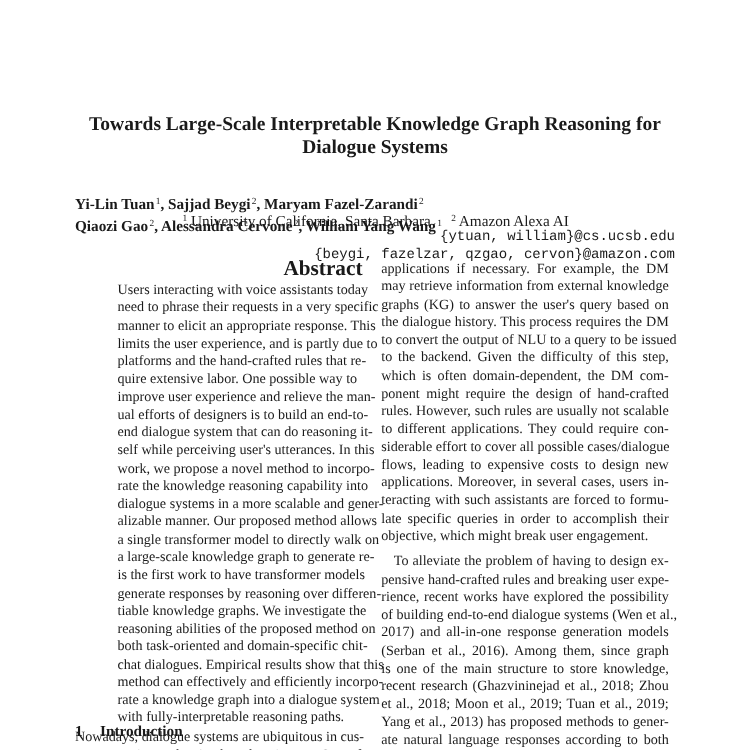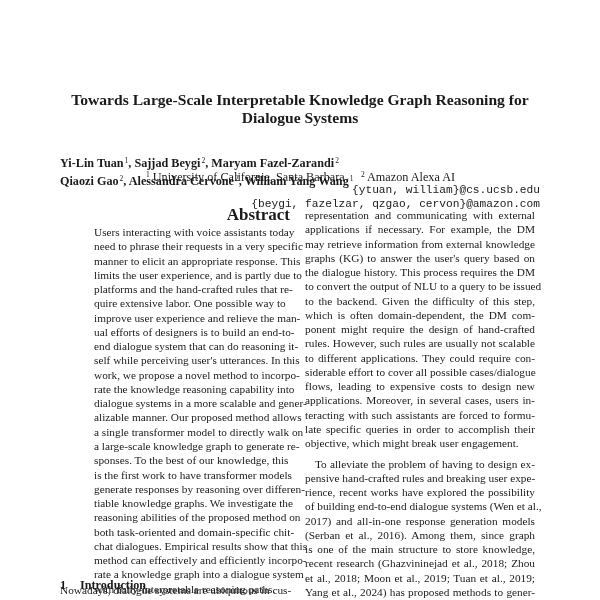--- a/index.html
+++ b/index.html
@@ -67,21 +67,20 @@
     <span class="ln">improve user experience and relieve the man-</span>
     <span class="ln">ual efforts of designers is to build an end-to-</span>
     <span class="ln">end dialogue system that can do reasoning it-</span>
     <span class="ln">self while perceiving user's utterances. In this</span>
     <span class="ln">work, we propose a novel method to incorpo-</span>
     <span class="ln">rate the knowledge reasoning capability into</span>
     <span class="ln">dialogue systems in a more scalable and gener-</span>
     <span class="ln">alizable manner. Our proposed method allows</span>
     <span class="ln">a single transformer model to directly walk on</span>
     <span class="ln">a large-scale knowledge graph to generate re-</span>
-    <span class="ln">sponses.  To the best of our knowledge, this</span>
     <span class="ln">is the first work to have transformer models</span>
     <span class="ln">generate responses by reasoning over differen-</span>
     <span class="ln">tiable knowledge graphs.  We investigate the</span>
     <span class="ln">reasoning abilities of the proposed method on</span>
     <span class="ln">both task-oriented and domain-specific chit-</span>
     <span class="ln">chat dialogues. Empirical results show that this</span>
     <span class="ln">method can effectively and efficiently incorpo-</span>
     <span class="ln">rate a knowledge graph into a dialogue system</span>
     <span class="ln last">with fully-interpretable reasoning paths.</span>
   </div>
@@ -89,21 +88,20 @@
   <div class="sec-head">
     <span class="num">1</span><span>Introduction</span>
   </div>
 
   <div class="col left-body">
     <span class="ln">Nowadays, dialogue systems are ubiquitous in cus-</span>
     <span class="ln">tomer service and voice-based assistants. One of</span>
   </div>
 
   <div class="col right-body">
-    <span class="ln">representation and communicating with external</span>
     <span class="ln">applications if necessary.  For example, the DM</span>
     <span class="ln">may retrieve information from external knowledge</span>
     <span class="ln">graphs (KG) to answer the user's query based on</span>
     <span class="ln">the dialogue history. This process requires the DM</span>
     <span class="ln">to convert the output of NLU to a query to be issued</span>
     <span class="ln">to the backend.  Given the difficulty of this step,</span>
     <span class="ln">which is often domain-dependent, the DM com-</span>
     <span class="ln">ponent might require the design of hand-crafted</span>
     <span class="ln">rules. However, such rules are usually not scalable</span>
     <span class="ln">to different applications.  They could require con-</span>
@@ -116,18 +114,18 @@
     <span class="ln" style="height:6px;"></span>
     <span class="ln ind">To alleviate the problem of having to design ex-</span>
     <span class="ln">pensive hand-crafted rules and breaking user expe-</span>
     <span class="ln">rience, recent works have explored the possibility</span>
     <span class="ln">of building end-to-end dialogue systems (Wen et al.,</span>
     <span class="ln">2017) and all-in-one response generation models</span>
     <span class="ln">(Serban et al., 2016).  Among them, since graph</span>
     <span class="ln">is one of the main structure to store knowledge,</span>
     <span class="ln">recent research (Ghazvininejad et al., 2018; Zhou</span>
     <span class="ln">et al., 2018; Moon et al., 2019; Tuan et al., 2019;</span>
-    <span class="ln">Yang et al., 2024) has proposed methods to gener-</span>
+    <span class="ln">Yang et al., 2013) has proposed methods to gener-</span>
     <span class="ln">ate natural language responses according to both</span>
 
   </div>
 
 </div>
 
 </body></html>

